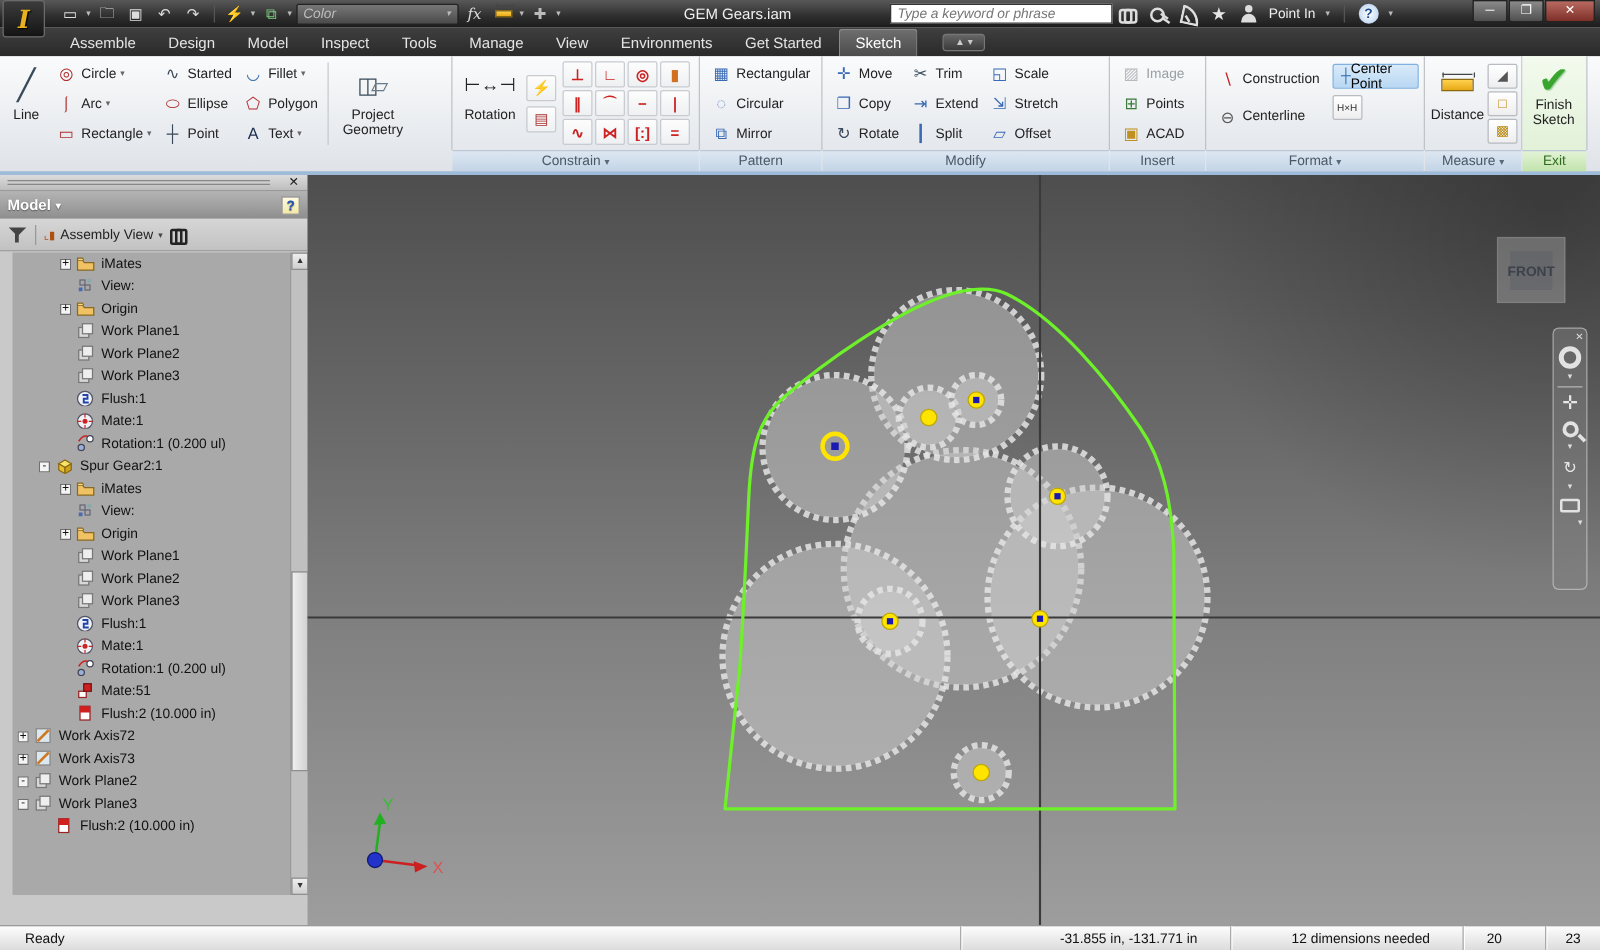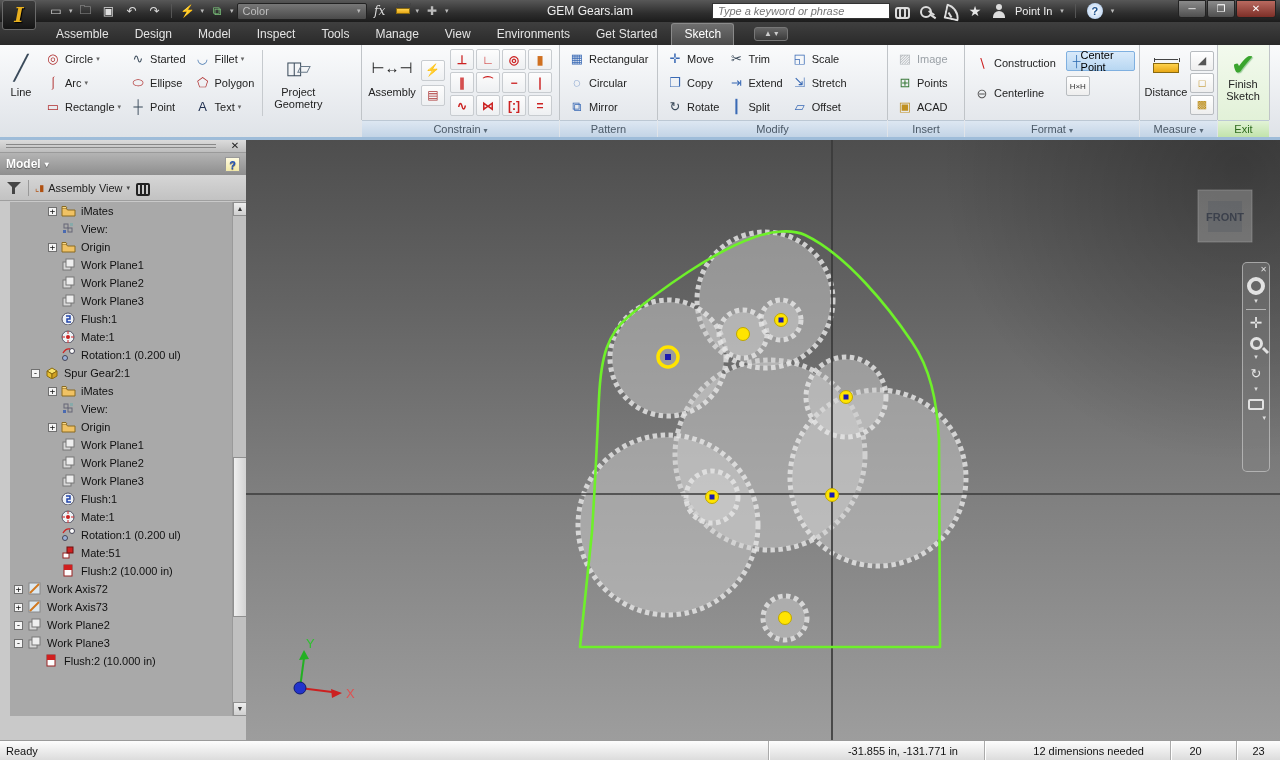--- a/index.html
+++ b/index.html
@@ -11,21 +11,21 @@
     background:linear-gradient(#585858,#2e2e2e 60%,#1c1c1c); display:flex; align-items:center; color:#e8e8e8; }
   .applogo { width:34px; height:30px; margin-top:8px; margin-left:2px; background:linear-gradient(#3c3c3c,#141414);
     border:1px solid #6a6a6a; border-radius:3px; color:#e8b01f; font-family:"DejaVu Serif",serif; font-style:italic;
     font-weight:bold; font-size:20px; text-align:center; line-height:28px; z-index:50; text-shadow:1px 1px 1px #000; }
   .qat { display:flex; align-items:center; gap:3px; margin-left:10px; }
   .qbtn { width:20px; height:18px; display:flex; align-items:center; justify-content:center; font-size:12px;
     color:#ddd; border-radius:2px; }
   .qsep { width:1px; height:14px; background:#555; margin:0 3px; }
   .qcaret { color:#bbb; font-size:7px; }
   .colorcombo { width:130px; height:17px; background:linear-gradient(#777,#4a4a4a); border:1px solid #222;
-    border-radius:2px; color:#bdbdbd; font-size:11px; padding:0 5px; display:flex; align-items:center; justify-content:space-between; }
+    border-radius:2px; color:#bdbdbd; font-style:italic; font-size:11px; padding:0 5px; display:flex; align-items:center; justify-content:space-between; }
   .title-text { position:absolute; left:470px; width:240px; text-align:center; font-size:12px; color:#f0f0f0; }
   .searchbox { position:absolute; left:712px; top:3px; width:178px; height:16px; background:#fff; border:1px solid #333;
     color:#777; font-style:italic; font-size:11px; padding:1px 5px; }
   .tb-icons { position:absolute; left:895px; top:0; height:22px; display:flex; align-items:center; gap:8px; }
   .mini-ic { width:16px; height:16px; position:relative; display:inline-block; }
   .i-binoc::before, .i-binoc::after { content:""; position:absolute; top:4px; width:7px; height:8px; border:2px solid #ddd; border-radius:3px; }
   .i-binoc::before { left:0; } .i-binoc::after { right:1px; }
   .i-key::before { content:""; position:absolute; left:1px; top:3px; width:8px; height:8px; border:2px solid #ddd; border-radius:50%; }
   .i-key::after { content:""; position:absolute; left:9px; top:9px; width:7px; height:2px; background:#ddd; box-shadow:3px 2px 0 -0px #ddd; transform:rotate(35deg); }
   .i-sat::before { content:""; position:absolute; left:2px; top:2px; width:11px; height:11px; border:2px solid #ddd; border-radius:0 100% 0 0; transform:rotate(12deg); }
@@ -115,21 +115,21 @@
   .nv-car { color:#ddd; font-size:7px; height:10px; }
   .nv-div { width:20px; height:1px; background:rgba(230,230,230,0.6); margin:2px 0; }
   .nv-ic { color:#e6e6e6; font-size:15px; height:22px; line-height:22px; }
   .nv-mag { width:13px; height:13px; border:3px solid #e2e2e2; border-radius:50%; position:relative; margin:3px 0; }
   .nv-mag::after { content:""; position:absolute; left:9px; top:9px; width:7px; height:3px; background:#e2e2e2; transform:rotate(45deg); }
   .nv-look { width:16px; height:11px; border:2px solid #e2e2e2; border-radius:2px; margin:4px 0; }
 
   
   .statusbar { position:absolute; left:0; top:740px; width:1280px; height:20px; background:linear-gradient(#fdfdfd,#dcdcdc);
     border-top:1px solid #9a9a9a; display:flex; align-items:center; font-size:11px; color:#111; }
-  .st-ready { padding-left:6px; flex:1; }
+  .st-ready { padding-left:20px; flex:1; }
   .st-cell { border-left:1px solid #aaa; box-shadow:inset 1px 0 0 #fff; height:100%; display:flex; align-items:center; justify-content:flex-end; padding:0 10px;margin-left:16px; }
 </style>
 </head>
 <body>
 
 <div class="titlebar">
   <div class="applogo">I</div>
   <div class="qat">
     <div class="qbtn">▭</div>
       <span class="qcaret">▾</span>
@@ -249,21 +249,21 @@
         <span class="bicon" style="color:#3a4a5a; font-size:18px;">◫<span style="margin-left:-6px; color:#6b7b8b;">▱</span></span>
         <span>Project Geometry</span>
       </div>
     </div>
   </div>
 
   <div class="panel" style="left:362px; width:198px;">
     <div class="hrow" style="padding-left:2px;">
       <div class="bigbtn" style="width:56px;">
         <span class="bicon" style="font-size:15px; color:#222;">⊢↔⊣</span>
-        <span>Assembly</span>
+        <span>Rotation</span>
       </div>
       <div class="vcol" style="gap:2px; margin-right:3px;">
         <div class="gridbtn" style="color:#d79a20;">⚡</div>
         <div class="gridbtn" style="color:#a33;">▤</div>
       </div>
       <div class="vcol">
           <div id="congrid" style="display:grid; grid-template-columns:repeat(4,26px); grid-auto-rows:23px;">
             <div class="gridbtn" style="color: rgb(204, 34, 34); font-weight: bold;">⊥</div>
             <div class="gridbtn" style="color: rgb(204, 34, 34); font-weight: bold;">∟</div>
             <div class="gridbtn" style="color: rgb(204, 34, 34); font-weight: bold;">◎</div>

